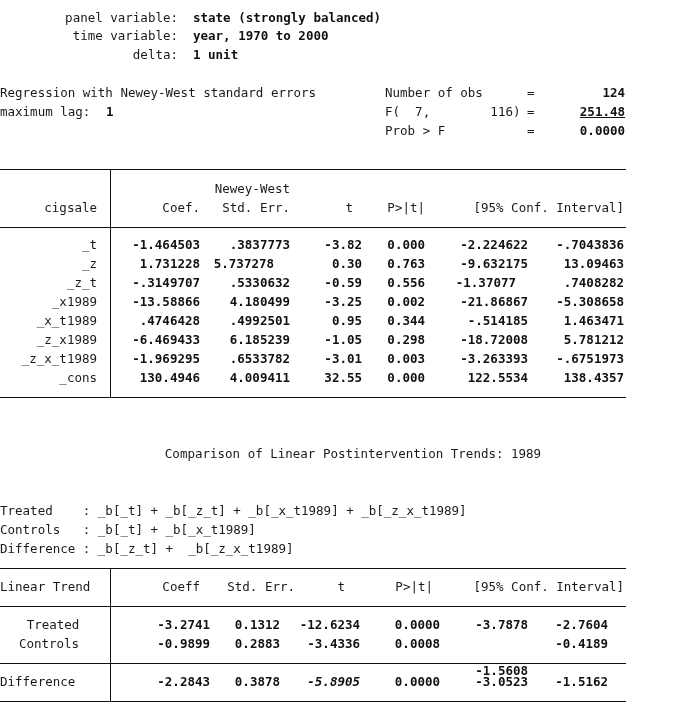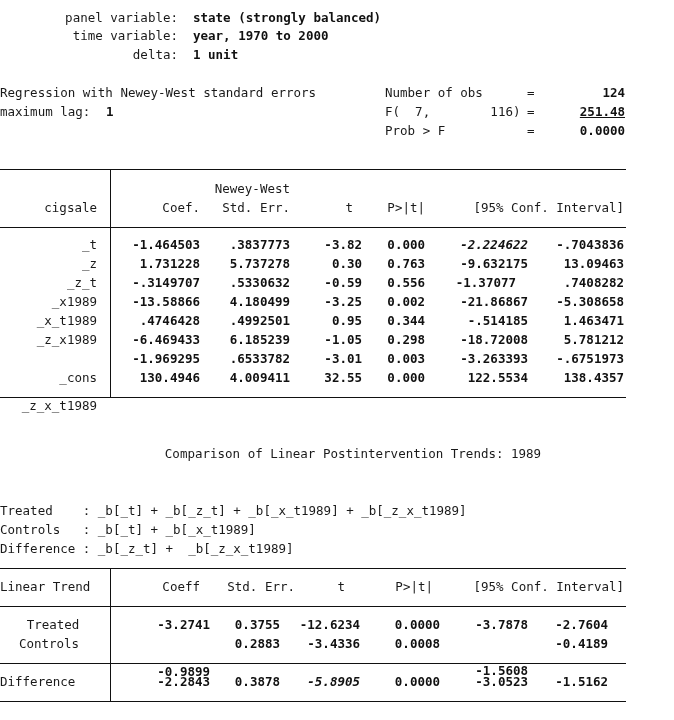--- a/index.html
+++ b/index.html
@@ -74,27 +74,27 @@
   <div class="abs col" style="left:300px; width:53px; top:198px;">t</div>
   <div class="abs col" style="left:370px; width:55px; top:198px;">P&gt;|t|</div>
   <div class="abs col" style="left:440px; width:184px; top:198px;">[95% Conf. Interval]</div>
 
   <div>
     <div class="abs row-label" style="top:235px;">_t</div>
     <div class="abs b col" style="left:110px; width:90px; top:235px;">-1.464503</div>
     <div class="abs b col" style="left:200px; width:90px; top:235px;">.3837773</div>
     <div class="abs b col" style="left:300px; width:62px; top:235px;">-3.82</div>
     <div class="abs b col" style="left:370px; width:55px; top:235px;">0.000</div>
-    <div class="abs b col" style="left:430px; width:98px; top:235px;font-style:italic;">-2.224622</div>
+    <div class="abs b col" style="left:430px; width:98px; top:235px;">-2.224622</div>
     <div class="abs b col" style="left:530px; width:94px; top:235px;">-.7043836</div>
   </div>
   <div>
     <div class="abs row-label" style="top:254px;">_z</div>
     <div class="abs b col" style="left:110px; width:90px; top:254px;">1.731228</div>
-    <div class="abs b col" style="left:200px; width:90px; top:254px;text-align:right;">5.737278</div>
+    <div class="abs b col" style="left:184px; width:90px; top:254px;text-align:right;">5.737278</div>
     <div class="abs b col" style="left:300px; width:62px; top:254px;">0.30</div>
     <div class="abs b col" style="left:370px; width:55px; top:254px;">0.763</div>
     <div class="abs b col" style="left:430px; width:98px; top:254px;">-9.632175</div>
     <div class="abs b col" style="left:530px; width:94px; top:254px;">13.09463</div>
   </div>
   <div>
     <div class="abs row-label" style="top:273px;">_z_t</div>
     <div class="abs b col" style="left:110px; width:90px; top:273px;">-.3149707</div>
     <div class="abs b col" style="left:200px; width:90px; top:273px;">.5330632</div>
     <div class="abs b col" style="left:300px; width:62px; top:273px;">-0.59</div>
@@ -123,21 +123,21 @@
   <div>
     <div class="abs row-label" style="top:330px;">_z_x1989</div>
     <div class="abs b col" style="left:110px; width:90px; top:330px;">-6.469433</div>
     <div class="abs b col" style="left:200px; width:90px; top:330px;">6.185239</div>
     <div class="abs b col" style="left:300px; width:62px; top:330px;">-1.05</div>
     <div class="abs b col" style="left:370px; width:55px; top:330px;">0.298</div>
     <div class="abs b col" style="left:430px; width:98px; top:330px;">-18.72008</div>
     <div class="abs b col" style="left:530px; width:94px; top:330px;">5.781212</div>
   </div>
   <div>
-    <div class="abs row-label" style="top:349px;margin-top:47px;">_z_x_t1989</div>
+    <div class="abs row-label" style="top:349px;">_z_x_t1989</div>
     <div class="abs b col" style="left:110px; width:90px; top:349px;">-1.969295</div>
     <div class="abs b col" style="left:200px; width:90px; top:349px;">.6533782</div>
     <div class="abs b col" style="left:300px; width:62px; top:349px;">-3.01</div>
     <div class="abs b col" style="left:370px; width:55px; top:349px;">0.003</div>
     <div class="abs b col" style="left:430px; width:98px; top:349px;">-3.263393</div>
     <div class="abs b col" style="left:530px; width:94px; top:349px;">-.6751973</div>
   </div>
   <div>
     <div class="abs row-label" style="top:368px;">_cons</div>
     <div class="abs b col" style="left:110px; width:90px; top:368px;">130.4946</div>
@@ -165,29 +165,29 @@
   <div class="abs" style="left:0; top:577px;">Linear Trend</div>
   <div class="abs col" style="left:130px; width:70px; top:577px;">Coeff</div>
   <div class="abs col" style="left:210px; width:85px; top:577px;">Std. Err.</div>
   <div class="abs col" style="left:300px; width:45px; top:577px;">t</div>
   <div class="abs col" style="left:380px; width:53px; top:577px;">P&gt;|t|</div>
   <div class="abs col" style="left:440px; width:184px; top:577px;">[95% Conf. Interval]</div>
 
   <div>
     <div class="abs c" style="left:0; width:106px; top:615px;text-align:center;">Treated</div>
     <div class="abs b col" style="left:120px; width:90px; top:615px;">-3.2741</div>
-    <div class="abs b col" style="left:210px; width:70px; top:615px;">0.3755</div>
+    <div class="abs b col" style="left:210px; width:70px; top:615px;">0.1312</div>
     <div class="abs b col" style="left:280px; width:80px; top:615px;">-12.6234</div>
     <div class="abs b col" style="left:370px; width:70px; top:615px;">0.0000</div>
     <div class="abs b col" style="left:450px; width:78px; top:615px;">-3.7878</div>
     <div class="abs b col" style="left:530px; width:78px; top:615px;">-2.7604</div>
   </div>
   <div>
     <div class="abs c" style="left:0; width:98px; top:634px;">Controls</div>
-    <div class="abs b col" style="left:120px; width:90px; top:662px;">-0.9899</div>
+    <div class="abs b col" style="left:120px; width:90px; top:634px;">-0.9899</div>
     <div class="abs b col" style="left:210px; width:70px; top:634px;">0.2883</div>
     <div class="abs b col" style="left:280px; width:80px; top:634px;">-3.4336</div>
     <div class="abs b col" style="left:370px; width:70px; top:634px;">0.0008</div>
     <div class="abs b col" style="left:450px; width:78px; top:634px;margin-top:27px;">-1.5608</div>
     <div class="abs b col" style="left:530px; width:78px; top:634px;">-0.4189</div>
   </div>
   <div>
     <div class="abs" style="left:0; top:672px;">Difference</div>
     <div class="abs b col" style="left:120px; width:90px; top:672px;">-2.2843</div>
     <div class="abs b col" style="left:210px; width:70px; top:672px;">0.3878</div>

